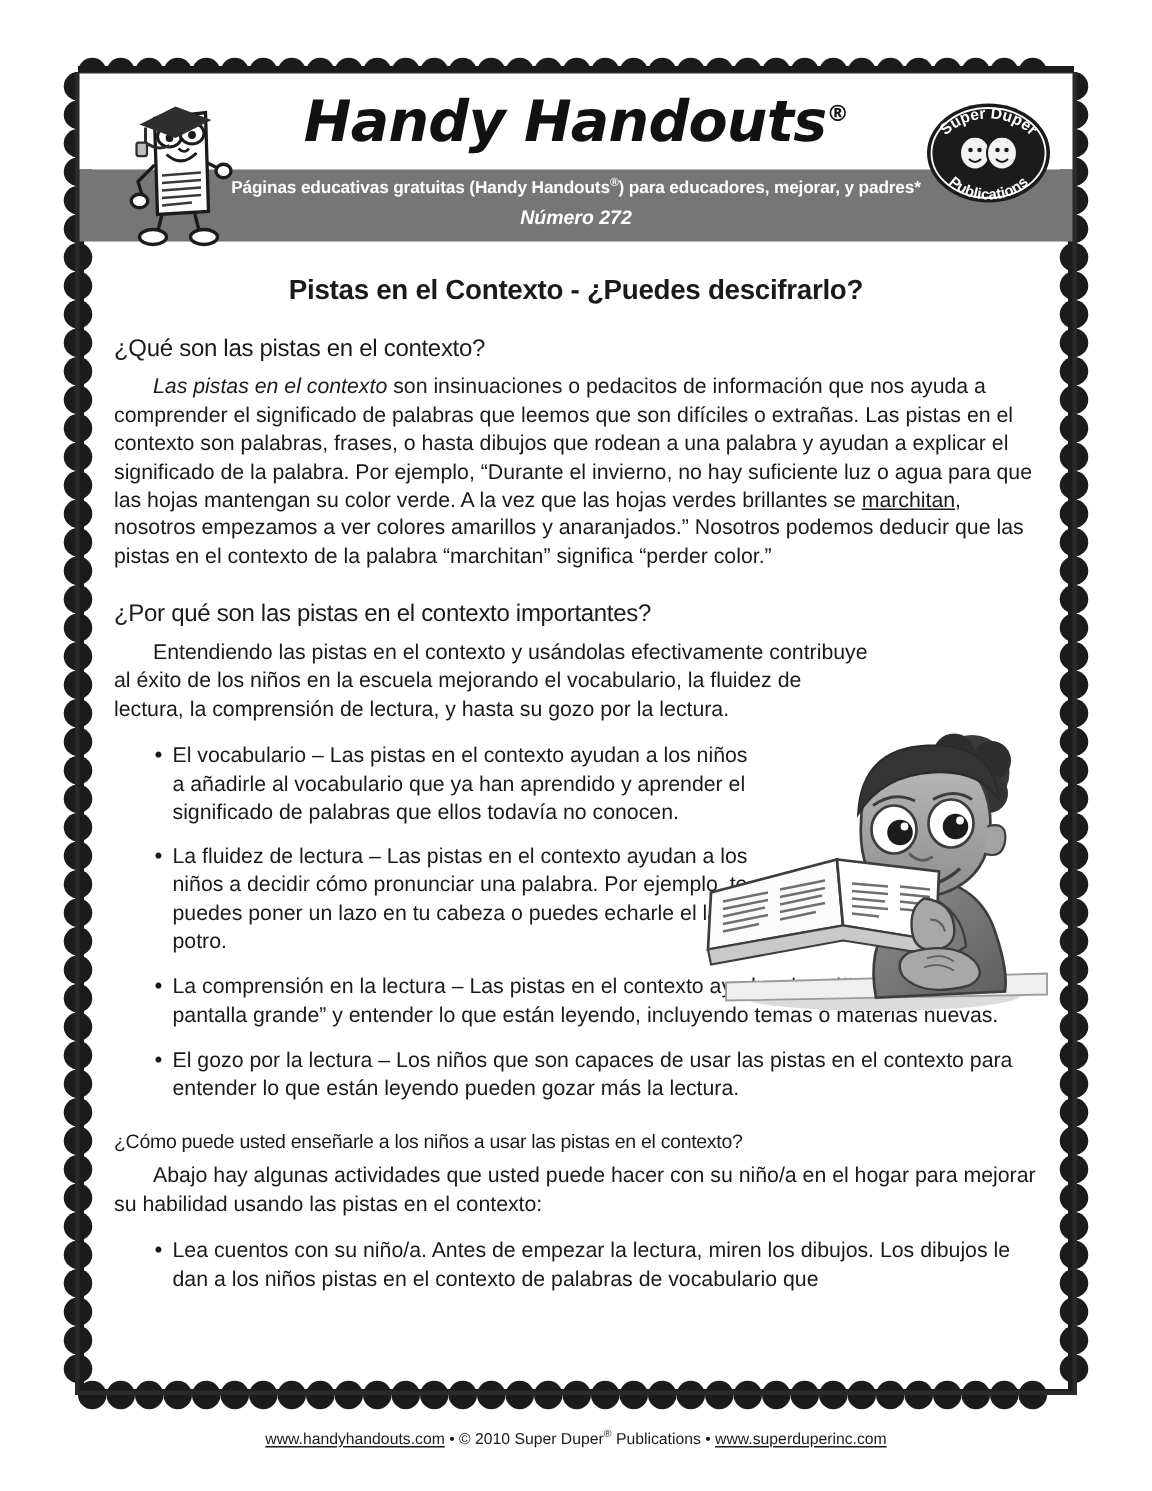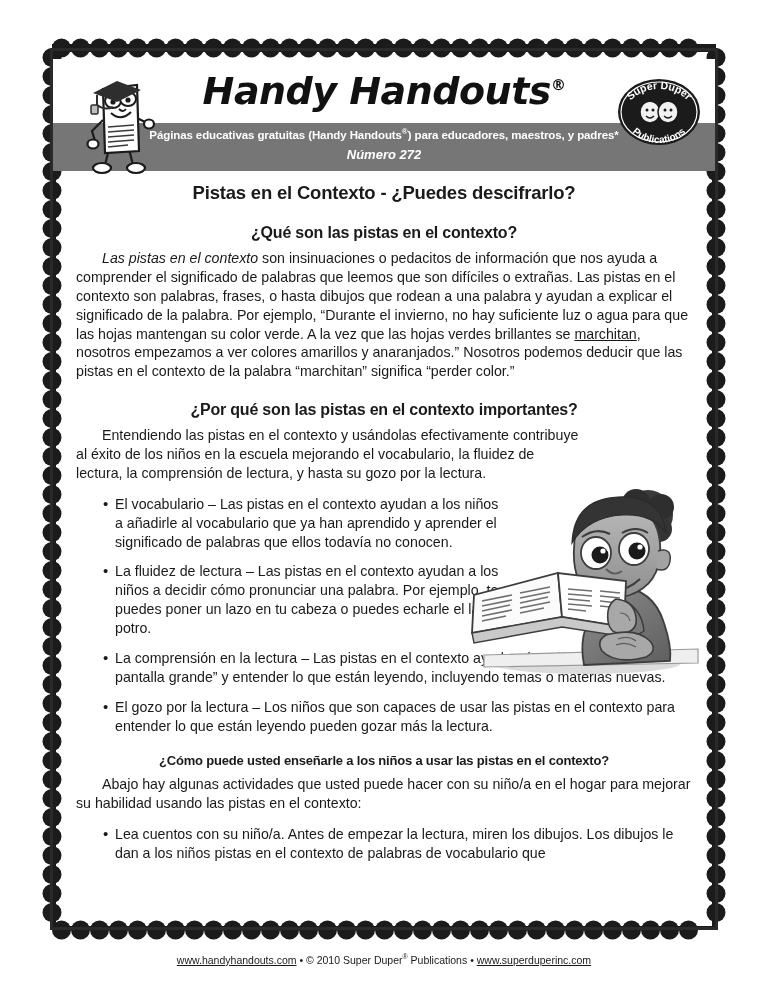--- a/index.html
+++ b/index.html
@@ -30,21 +30,21 @@
     top: 30px;
     width: 702px;
     height: 918px;
     pointer-events: none;
   }
 
   
   .header {
     position: absolute;
     left: 53px;
-    top: 59px;
+    top: 49px;
     width: 662px;
     height: 112px;
     text-decoration: underline;
   }
   .header-white {
     position: absolute;
     left: 0; top: 0;
     width: 100%;
     height: 64px;
     background: #ffffff;
@@ -139,23 +139,22 @@
     color: #1a1a1a;
     letter-spacing: -0.2px;
   }
   .byline {
     margin: 8px 0 0 0;
     text-align: center;
     font-size: 13px;
   }
   h2.section {
     margin: 20px 0 0 0;
-    text-align: center;
     font-size: 16px;
-    font-weight: bold;
+    font-weight: normal;
     letter-spacing: -0.2px;
   }
   h2.section.wide {
     font-size: 13px;
     margin-top: 18px;
   }
   p.body {
     margin: 7px 0 0 0;
     font-size: 14.2px;
     line-height: 1.33;
@@ -439,21 +438,21 @@
         <path d="M22 30 L22 40 q8 6 16 2" stroke="#2e2e2e" stroke-width="2" fill="none"></path>
         <rect x="16" y="40" width="7" height="9" rx="1.5" fill="#bdbdbd" stroke="#2e2e2e" stroke-width="1.5"></rect>
       </g>
     </svg>
 
     <div class="masthead">
       <span>Handy Handouts</span><span class="reg">®</span>
     </div>
 
     <div class="subtitle">
-      <span>Páginas educativas gratuitas (Handy Handouts</span><span class="reg-sm">®</span><span>) para educadores, maestros, y padres*</span>
+      <span>Páginas educativas gratuitas (Handy Handouts</span><span class="reg-sm">®</span><span>) para educadores, mejorar, y padres*</span>
     </div>
 
     <div class="issue">Número 272</div>
 
     <svg id="sd-logo" viewBox="0 0 96 82" xmlns="http://www.w3.org/2000/svg">
       <defs>
         <path id="arcTop" d="M 12 48 A 36 30 0 0 1 84 48"></path>
         <path id="arcBot" d="M 14 44 A 34 28 0 0 0 82 44"></path>
       </defs>
       <ellipse cx="48" cy="41" rx="41" ry="33" fill="#1b1b1b"></ellipse>

